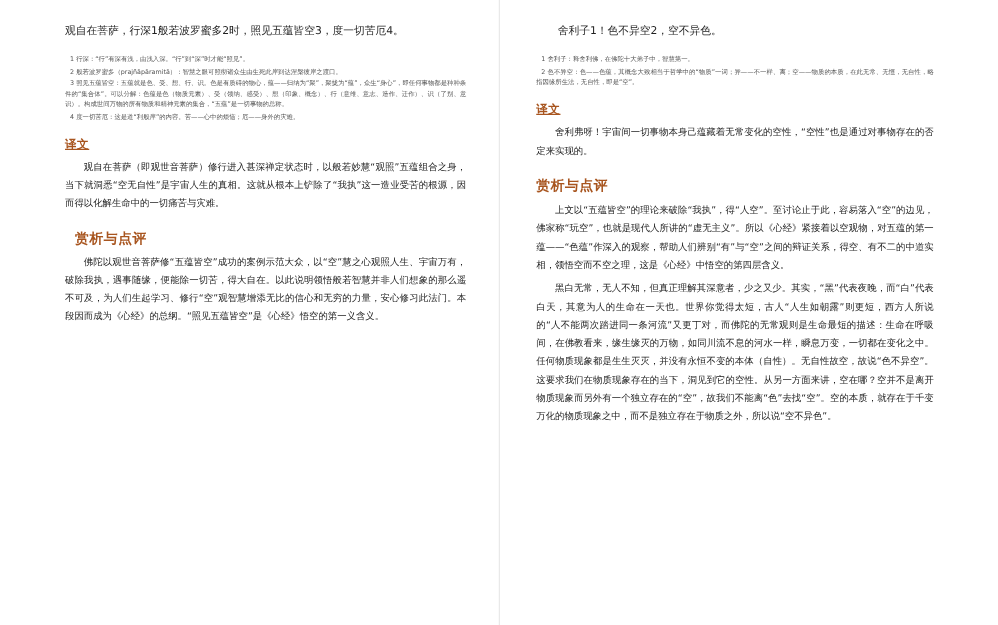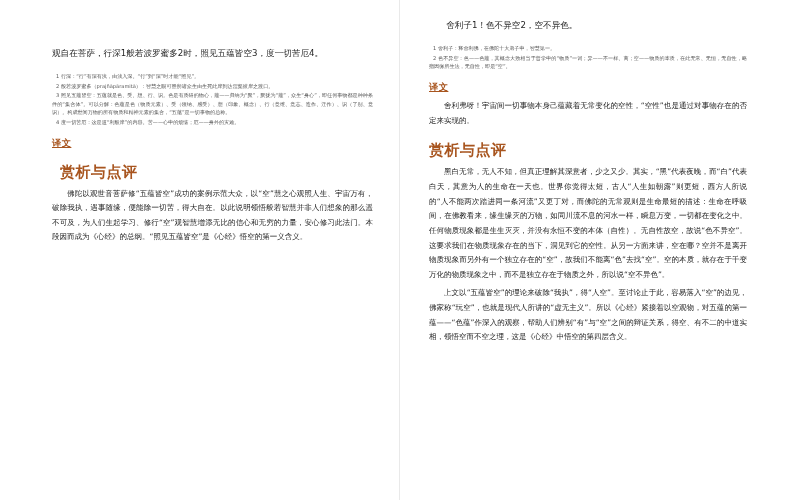--- a/index.html
+++ b/index.html
@@ -43,21 +43,20 @@
   }
   .sutra {
     font-size: 8.6px;
     line-height: 1.85;
     color: #1f1f1f;
     text-align: justify;
     margin: 0 0 6px 0;
   }
   .sutra-indent {
     text-indent: 0;
-    margin-top: 28px;
   }
   .footnotes {
     margin-top: 10px;
     border-top: 0;
   }
   .footnote {
     font-size: 5.1px;
     line-height: 1.62;
     color: #555;
     text-align: justify;
@@ -67,21 +66,21 @@
   .section-title {
     color: #a8551f;
     font-size: 9.2px;
     font-weight: bold;
     margin: 11px 0 5px 0;
     letter-spacing: 0.5px;
     text-decoration: underline;
   }
   .section-title-sub {
     color: #a8551f;
-    font-size: 15px;
+    font-size: 11px;
     font-weight: bold;
     margin: 13px 0 5px 0;
     letter-spacing: 0.5px;
   }
   .body-p {
     font-size: 7.5px;
     line-height: 1.92;
     color: #222;
     text-align: justify;
     text-indent: 2em;
@@ -116,36 +115,37 @@
     <p class="sutra sutra-indent">观自在菩萨，行深1般若波罗蜜多2时，照见五蕴皆空3，度一切苦厄4。</p>
 
     <div class="footnotes">
       <p class="footnote">1 行深：“行”有深有浅，由浅入深。“行”到“深”时才能“照见”。</p>
       <p class="footnote">2 般若波罗蜜多（prajñāpāramitā）：智慧之眼可照彻诸众生由生死此岸到达涅槃彼岸之渡口。</p>
       <p class="footnote">3 照见五蕴皆空：五蕴就是色、受、想、行、识。色是有质碍的物心，蕴——归纳为“聚”，聚拢为“蕴”，众生“身心”，即任何事物都是种种条件的“集合体”。可以分解：色蕴是色（物质元素）、受（领纳、感受）、想（印象、概念）、行（意维、意志、造作、迁作）、识（了别、意识）。构成世间万物的所有物质和精神元素的集合，“五蕴”是一切事物的总称。</p>
       <p class="footnote">4 度一切苦厄：这是道“利般岸”的内容。苦——心中的烦恼；厄——身外的灾难。</p>
     </div>
 
     <h2 class="section-title">译文</h2>
+    <p class="body-p">观自在菩萨（即观世音菩萨）修行进入甚深禅定状态时，以般若妙慧“观照”五蕴组合之身，当下就洞悉“空无自性”是宇宙人生的真相。这就从根本上铲除了“我执”这一造业受苦的根源，因而得以化解生命中的一切痛苦与灾难。</p>
 
     <h2 class="section-title-sub title-left-indent">赏析与点评</h2>
     <p class="body-p">佛陀以观世音菩萨修“五蕴皆空”成功的案例示范大众，以“空”慧之心观照人生、宇宙万有，破除我执，遇事随缘，便能除一切苦，得大自在。以此说明领悟般若智慧并非人们想象的那么遥不可及，为人们生起学习、修行“空”观智慧增添无比的信心和无穷的力量，安心修习此法门。本段因而成为《心经》的总纲。“照见五蕴皆空”是《心经》悟空的第一义含义。</p>
   </div>
 
   <div class="gutter"></div>
 
   <div class="page page-right">
     <p class="right-top-sutra">舍利子1！色不异空2，空不异色。</p>
 
     <div class="footnotes">
       <p class="footnote">1 舍利子：释舍利佛，在佛陀十大弟子中，智慧第一。</p>
       <p class="footnote">2 色不异空：色——色蕴，其概念大致相当于哲学中的“物质”一词；异——不一样、离；空——物质的本质，在此无常、无恒，无自性，略指因缘所生法，无自性，即是“空”。</p>
     </div>
 
     <h2 class="section-title">译文</h2>
     <p class="right-body">舍利弗呀！宇宙间一切事物本身己蕴藏着无常变化的空性，“空性”也是通过对事物存在的否定来实现的。</p>
 
     <h2 class="section-title-sub">赏析与点评</h2>
+    <p class="right-body">上文以“五蕴皆空”的理论来破除“我执”，得“人空”。至讨论止于此，容易落入“空”的边见，佛家称“玩空”，也就是现代人所讲的“虚无主义”。所以《心经》紧接着以空观物，对五蕴的第一蕴——“色蕴”作深入的观察，帮助人们辨别“有”与“空”之间的辩证关系，得空、有不二的中道实相，领悟空而不空之理，这是《心经》中悟空的第四层含义。</p>
     <p class="right-body">黑白无常，无人不知，但真正理解其深意者，少之又少。其实，“黑”代表夜晚，而“白”代表白天，其意为人的生命在一天也。世界你觉得太短，古人“人生如朝露”则更短，西方人所说的“人不能两次踏进同一条河流”又更丁对，而佛陀的无常观则是生命最短的描述：生命在呼吸间，在佛教看来，缘生缘灭的万物，如同川流不息的河水一样，瞬息万变，一切都在变化之中。任何物质现象都是生生灭灭，并没有永恒不变的本体（自性）。无自性故空，故说“色不异空”。这要求我们在物质现象存在的当下，洞见到它的空性。从另一方面来讲，空在哪？空并不是离开物质现象而另外有一个独立存在的“空”，故我们不能离“色”去找“空”。空的本质，就存在于千变万化的物质现象之中，而不是独立存在于物质之外，所以说“空不异色”。</p>
-    <p class="right-body">上文以“五蕴皆空”的理论来破除“我执”，得“人空”。至讨论止于此，容易落入“空”的边见，佛家称“玩空”，也就是现代人所讲的“虚无主义”。所以《心经》紧接着以空观物，对五蕴的第一蕴——“色蕴”作深入的观察，帮助人们辨别“有”与“空”之间的辩证关系，得空、有不二的中道实相，领悟空而不空之理，这是《心经》中悟空的第四层含义。</p>
   </div>
 
 </div>
 
 </body></html>

